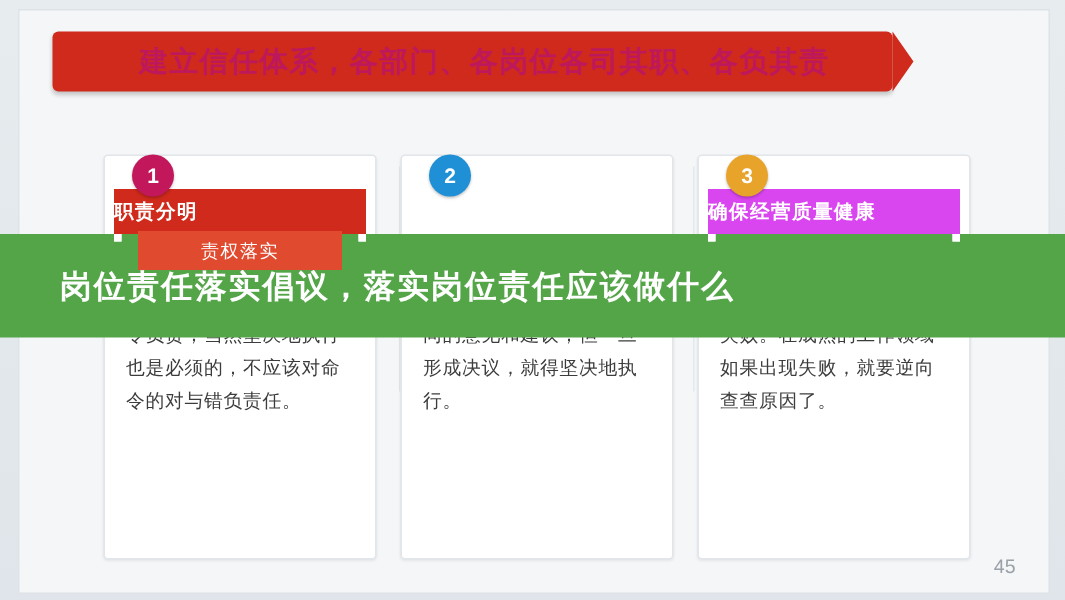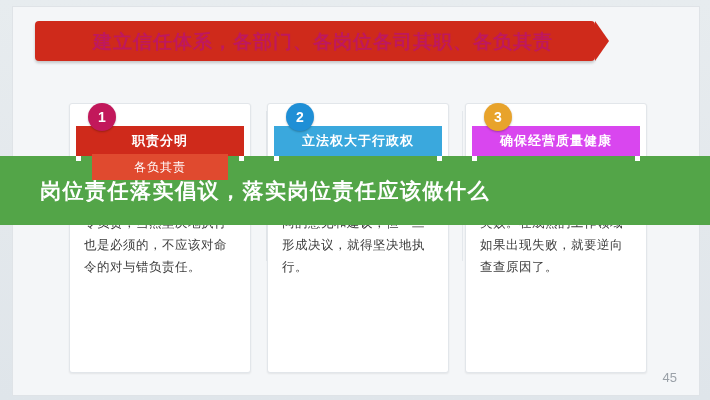--- a/index.html
+++ b/index.html
@@ -106,21 +106,20 @@
   .card-banner {
     position: absolute;
     left: 6px;
     top: 22px;
     width: 168px;
     height: 30px;
     line-height: 30px;
     color: #ffffff;
     font-size: 13px;
     font-weight: bold;
-    text-align: center;
     letter-spacing: 1px;
     z-index: 2;
   }
   .card-banner::before,
   .card-banner::after {
     content: "";
     position: absolute;
     top: 30px;
     border-style: solid;
     border-width: 5px 5px 0 0;
@@ -198,27 +197,26 @@
       <div class="headline-text">建立信任体系，各部门、各岗位各司其职、各负其责</div>
 
       <div class="card-sep sep-1"></div>
       <div class="card-sep sep-2"></div>
 
       <div class="cards">
 
         <div class="card">
           <div class="card-badge" style="background:#c2185b">1</div>
           <div class="card-banner" style="background:#cf2a1b">职责分明</div>
-          <div class="card-subbanner" style="background:#e04a2f">各负其责</div>
+          <div class="card-subbanner" style="background:#e04a2f">责权落实</div>
           <div class="card-body">基层职员可以只对执行命令负责，当然坚决地执行也是必须的，不应该对命令的对与错负责任。</div>
         </div>
 
         <div class="card">
           <div class="card-badge" style="background:#1f8fd6">2</div>
-          <div class="card-banner" style="background:#3aa8dd">立法权大于行政权</div>
           <div class="card-body">在审议时，大家可以有不同的意见和建议，但一旦形成决议，就得坚决地执行。</div>
         </div>
 
         <div class="card">
           <div class="card-badge" style="background:#e8a32b">3</div>
           <div class="card-banner" style="background:#d946ef">确保经营质量健康</div>
           <div class="card-body">在积极进攻的领域，宽容失败。在成熟的工作领域如果出现失败，就要逆向查查原因了。</div>
         </div>
 
       </div>

